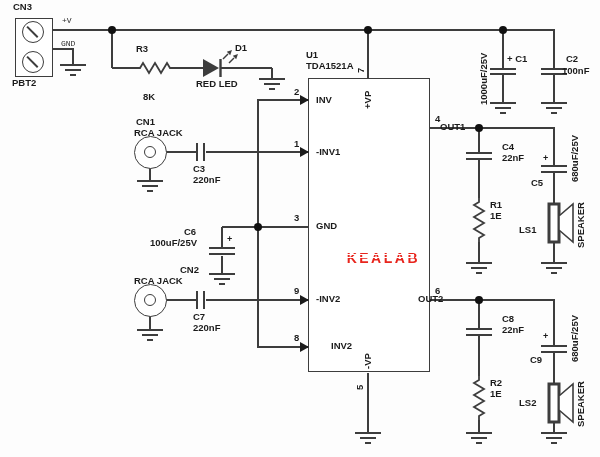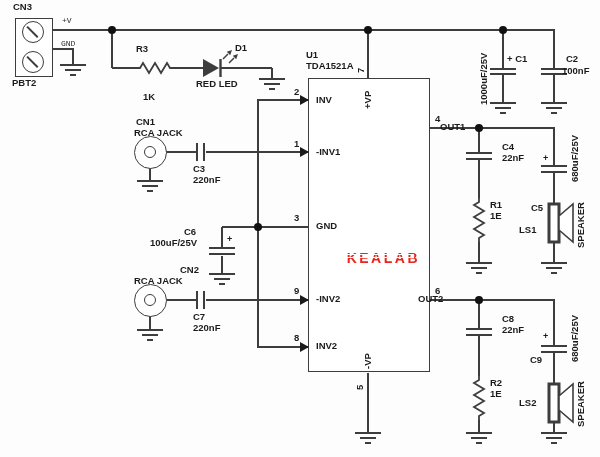--- a/index.html
+++ b/index.html
@@ -143,21 +143,21 @@
       <div class="screwline"></div>
     </div>
   <div class="lbl" style="left:12px;top:78px;">PBT2</div>
   <div class="lbl mono" style="left:62px;top:17px;">+V</div>
   <div class="lbl mono" style="left:61px;top:40px;">GND</div>
 
   <div class="lbl" style="left:136px;top:44px;">R3</div>
   <svg class="part" style="left:136px;top:60px;" width="40" height="16" viewBox="0 0 40 16">
     <path d="M0 8 L4 8 L7 3 L13 13 L19 3 L25 13 L31 3 L34 8 L40 8" stroke="#3d3d3d" stroke-width="1.8" fill="none"></path>
   </svg>
-  <div class="lbl" style="left:143px;top:92px;">1K</div>
+  <div class="lbl" style="left:143px;top:92px;">8K</div>
   <div class="lbl" style="left:198px;top:43px;padding-left:37px;">D1</div>
   <svg class="part" style="left:203px;top:46px;" width="40" height="36" viewBox="0 0 40 36">
     <polygon points="0,13 0,31 16,22" fill="#3d3d3d"></polygon>
     <line x1="17.5" y1="13" x2="17.5" y2="31" stroke="#3d3d3d" stroke-width="2.4"></line>
     <line x1="20" y1="13" x2="25" y2="8" stroke="#3d3d3d" stroke-width="1.5"></line>
     <polygon points="29,4 27.2,9.2 23.8,5.8" fill="#3d3d3d"></polygon>
     <line x1="26" y1="17" x2="31" y2="12" stroke="#3d3d3d" stroke-width="1.5"></line>
     <polygon points="35,8 33.2,13.2 29.8,9.8" fill="#3d3d3d"></polygon>
   </svg>
   <div class="lbl" style="left:196px;top:79px;">RED LED</div>
@@ -207,21 +207,21 @@
   <div class="lbl" style="left:294px;top:333px;">8</div>
   <div class="lbl" style="left:435px;top:114px;">4</div>
   <div class="lbl" style="left:435px;top:286px;">6</div>
   <div class="vlbl" style="left:356px;top:73px;">7</div>
   <div class="vlbl" style="left:355px;top:390px;">5</div>
 
   <div class="lbl" style="left:316px;top:95px;">INV</div>
   <div class="lbl" style="left:316px;top:147px;">-INV1</div>
   <div class="lbl" style="left:316px;top:221px;">GND</div>
   <div class="lbl" style="left:316px;top:294px;">-INV2</div>
-  <div class="lbl" style="left:316px;top:341px;">INV2</div>
+  <div class="lbl" style="left:331px;top:341px;">INV2</div>
   <div class="lbl" style="left:395px;top:122px;margin-left:45px;">OUT1</div>
   <div class="lbl" style="left:418px;top:294px;">OUT2</div>
   <div class="vlbl" style="left:363px;top:109px;">+VP</div>
   <div class="vlbl" style="left:363px;top:369px;">-VP</div>
 
   <div class="lbl" style="left:507px;top:54px;"><span>+</span> <span>C1</span></div>
   <div class="plate plateh" style="left:490px;top:68px;"></div>
   <div class="plate plateh" style="left:490px;top:73px;"></div>
   <div class="vlbl" style="left:479px;top:105px;">1000uF/25V</div>
   <div class="lbl" style="left:566px;top:54px;">C2</div>
@@ -234,21 +234,21 @@
   <div class="plate plateh" style="left:466px;top:152px;"></div>
   <div class="plate plateh" style="left:466px;top:158px;"></div>
   <svg class="part" style="left:471px;top:198px;" width="16" height="44" viewBox="0 0 16 44">
     <path d="M8 0 L8 4 L3 7 L13 13 L3 19 L13 25 L3 31 L13 37 L8 40 L8 44" stroke="#3d3d3d" stroke-width="1.8" fill="none"></path>
   </svg>
   <div class="lbl" style="left:490px;top:200px;">R1</div>
   <div class="lbl" style="left:490px;top:211px;">1E</div>
   <div class="plus" style="left:543px;top:153px;">+</div>
   <div class="plate plateh" style="left:541px;top:165px;"></div>
   <div class="plate plateh" style="left:541px;top:171px;"></div>
-  <div class="lbl" style="left:531px;top:178px;margin-top:25px;">C5</div>
+  <div class="lbl" style="left:531px;top:178px;">C5</div>
   <div class="vlbl" style="left:570px;top:182px;">680uF/25V</div>
   <svg class="part" style="left:547px;top:202px;" width="28" height="42" viewBox="0 0 28 42">
     <rect x="2" y="2" width="10" height="38" fill="#fff" stroke="#3d3d3d" stroke-width="3"></rect>
     <polygon points="12,14 26,2 26,40 12,28" fill="#fff" stroke="#3d3d3d" stroke-width="1.6"></polygon>
   </svg>
   <div class="lbl" style="left:519px;top:225px;">LS1</div>
   <div class="vlbl" style="left:576px;top:248px;">SPEAKER</div>
 
   <div class="lbl" style="left:502px;top:314px;">C8</div>
   <div class="lbl" style="left:502px;top:325px;">22nF</div>

